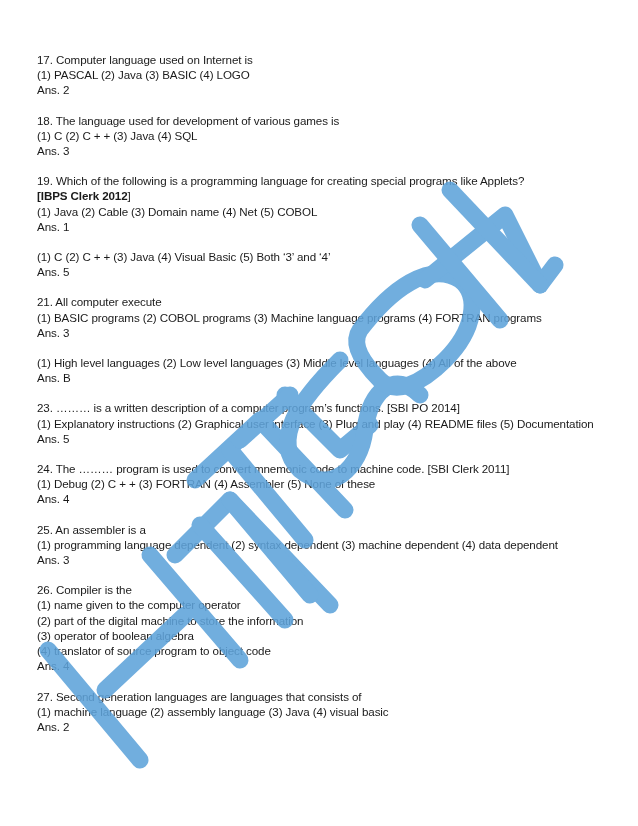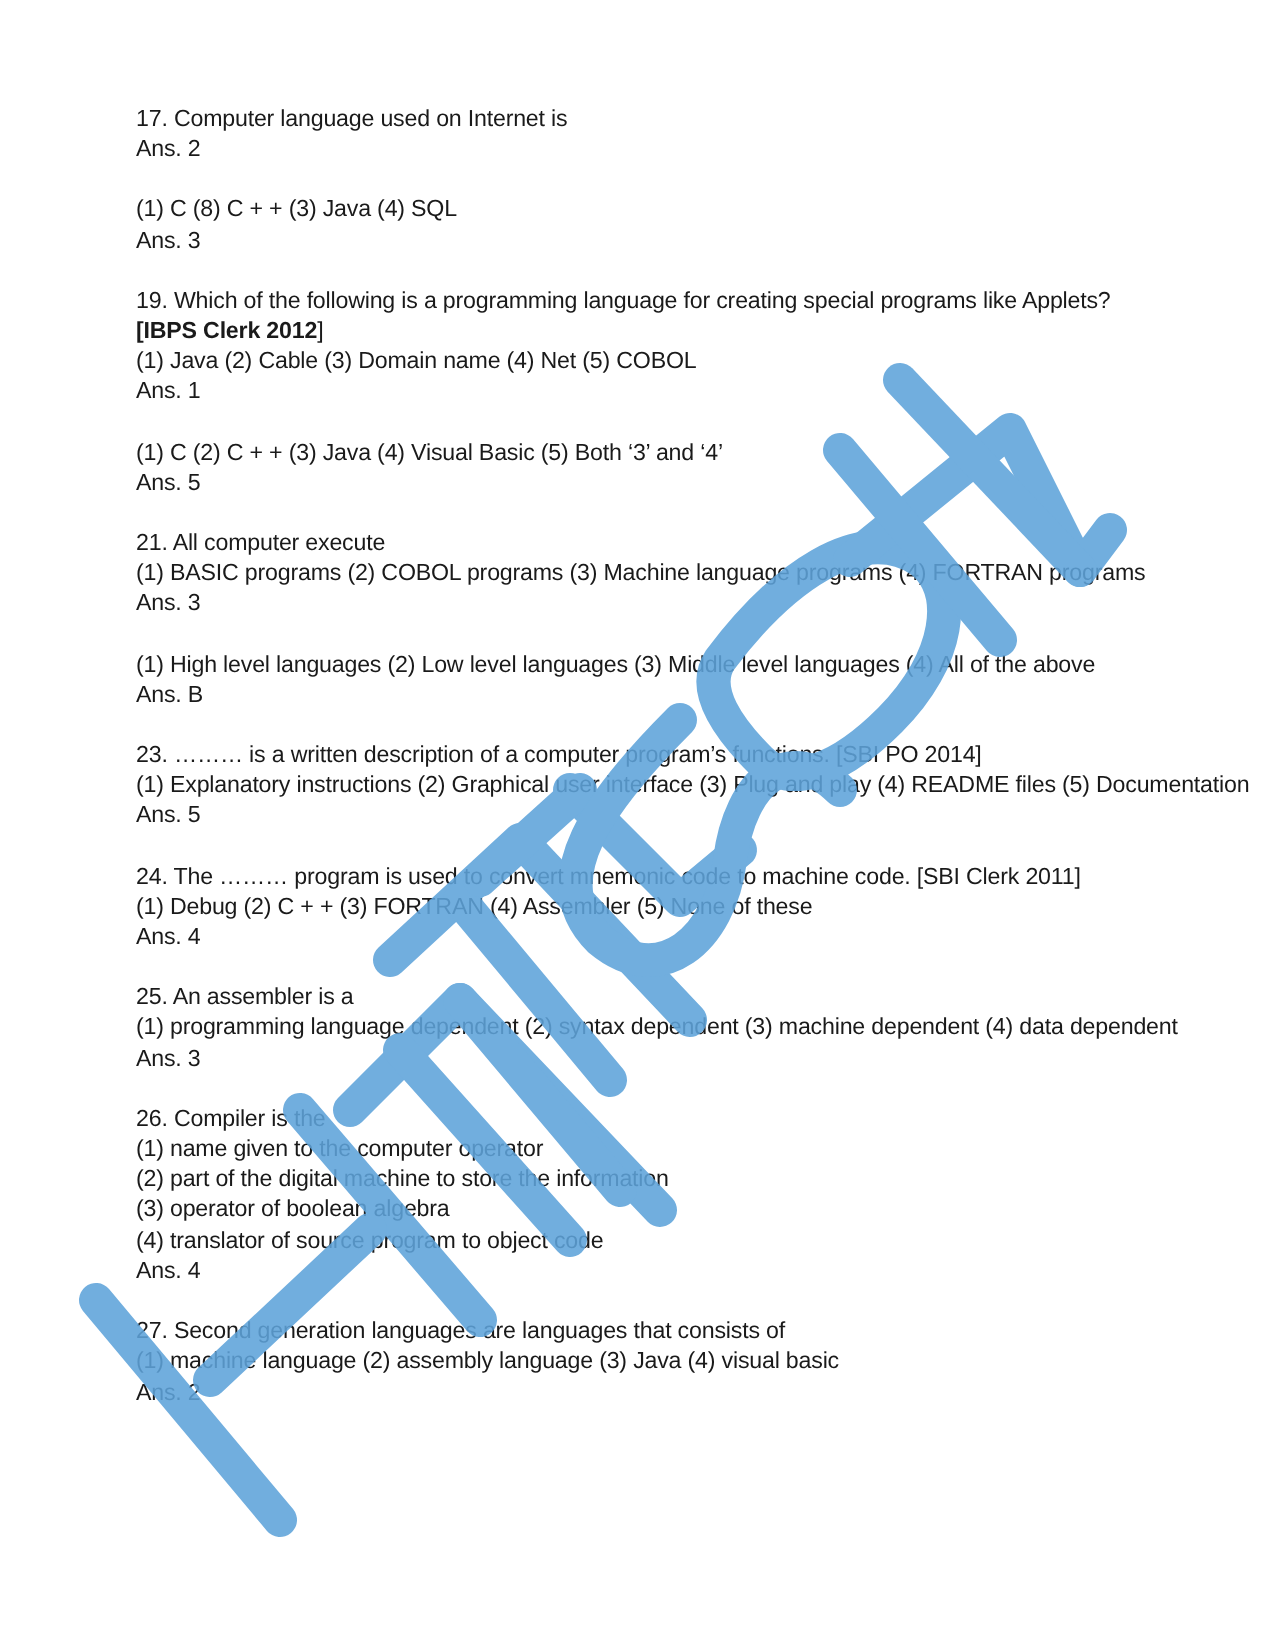--- a/index.html
+++ b/index.html
@@ -23,21 +23,20 @@
       font-size: 11.6px;
       line-height: 15.2px;
       letter-spacing: -0.1px;
     }
     .question {
       margin: 0 0 15px 0;
     }
     .line {
       display: block;
       white-space: nowrap;
-      margin-left: 31px;
     }
     .bold {
       font-weight: bold;
     }
     .watermark {
       position: absolute;
       left: 0;
       top: 0;
       width: 638px;
       height: 826px;
@@ -45,25 +44,27 @@
       opacity: 0.88;
     }
   </style>
 </head>
 <body>
 
 <div class="page">
 
   <div class="question">
     <span class="line"><span>17.</span> <span>Computer language used on Internet is</span></span>
+    <span class="line">(1) PASCAL (2) Java (3) BASIC (4) LOGO</span>
     <span class="line">Ans. 2</span>
   </div>
 
   <div class="question">
-    <span class="line">(1) C (8) C + + (3) Java (4) SQL</span>
+    <span class="line"><span>18.</span> <span>The language used for development of various games is</span></span>
+    <span class="line">(1) C (2) C + + (3) Java (4) SQL</span>
     <span class="line">Ans. 3</span>
   </div>
 
   <div class="question">
     <span class="line"><span>19.</span> <span>Which of the following is a programming language for creating special programs like Applets?</span></span>
     <span class="line"><span class="bold">[IBPS Clerk 2012</span><span>]</span></span>
     <span class="line">(1) Java (2) Cable (3) Domain name (4) Net (5) COBOL</span>
     <span class="line">Ans. 1</span>
   </div>
 

